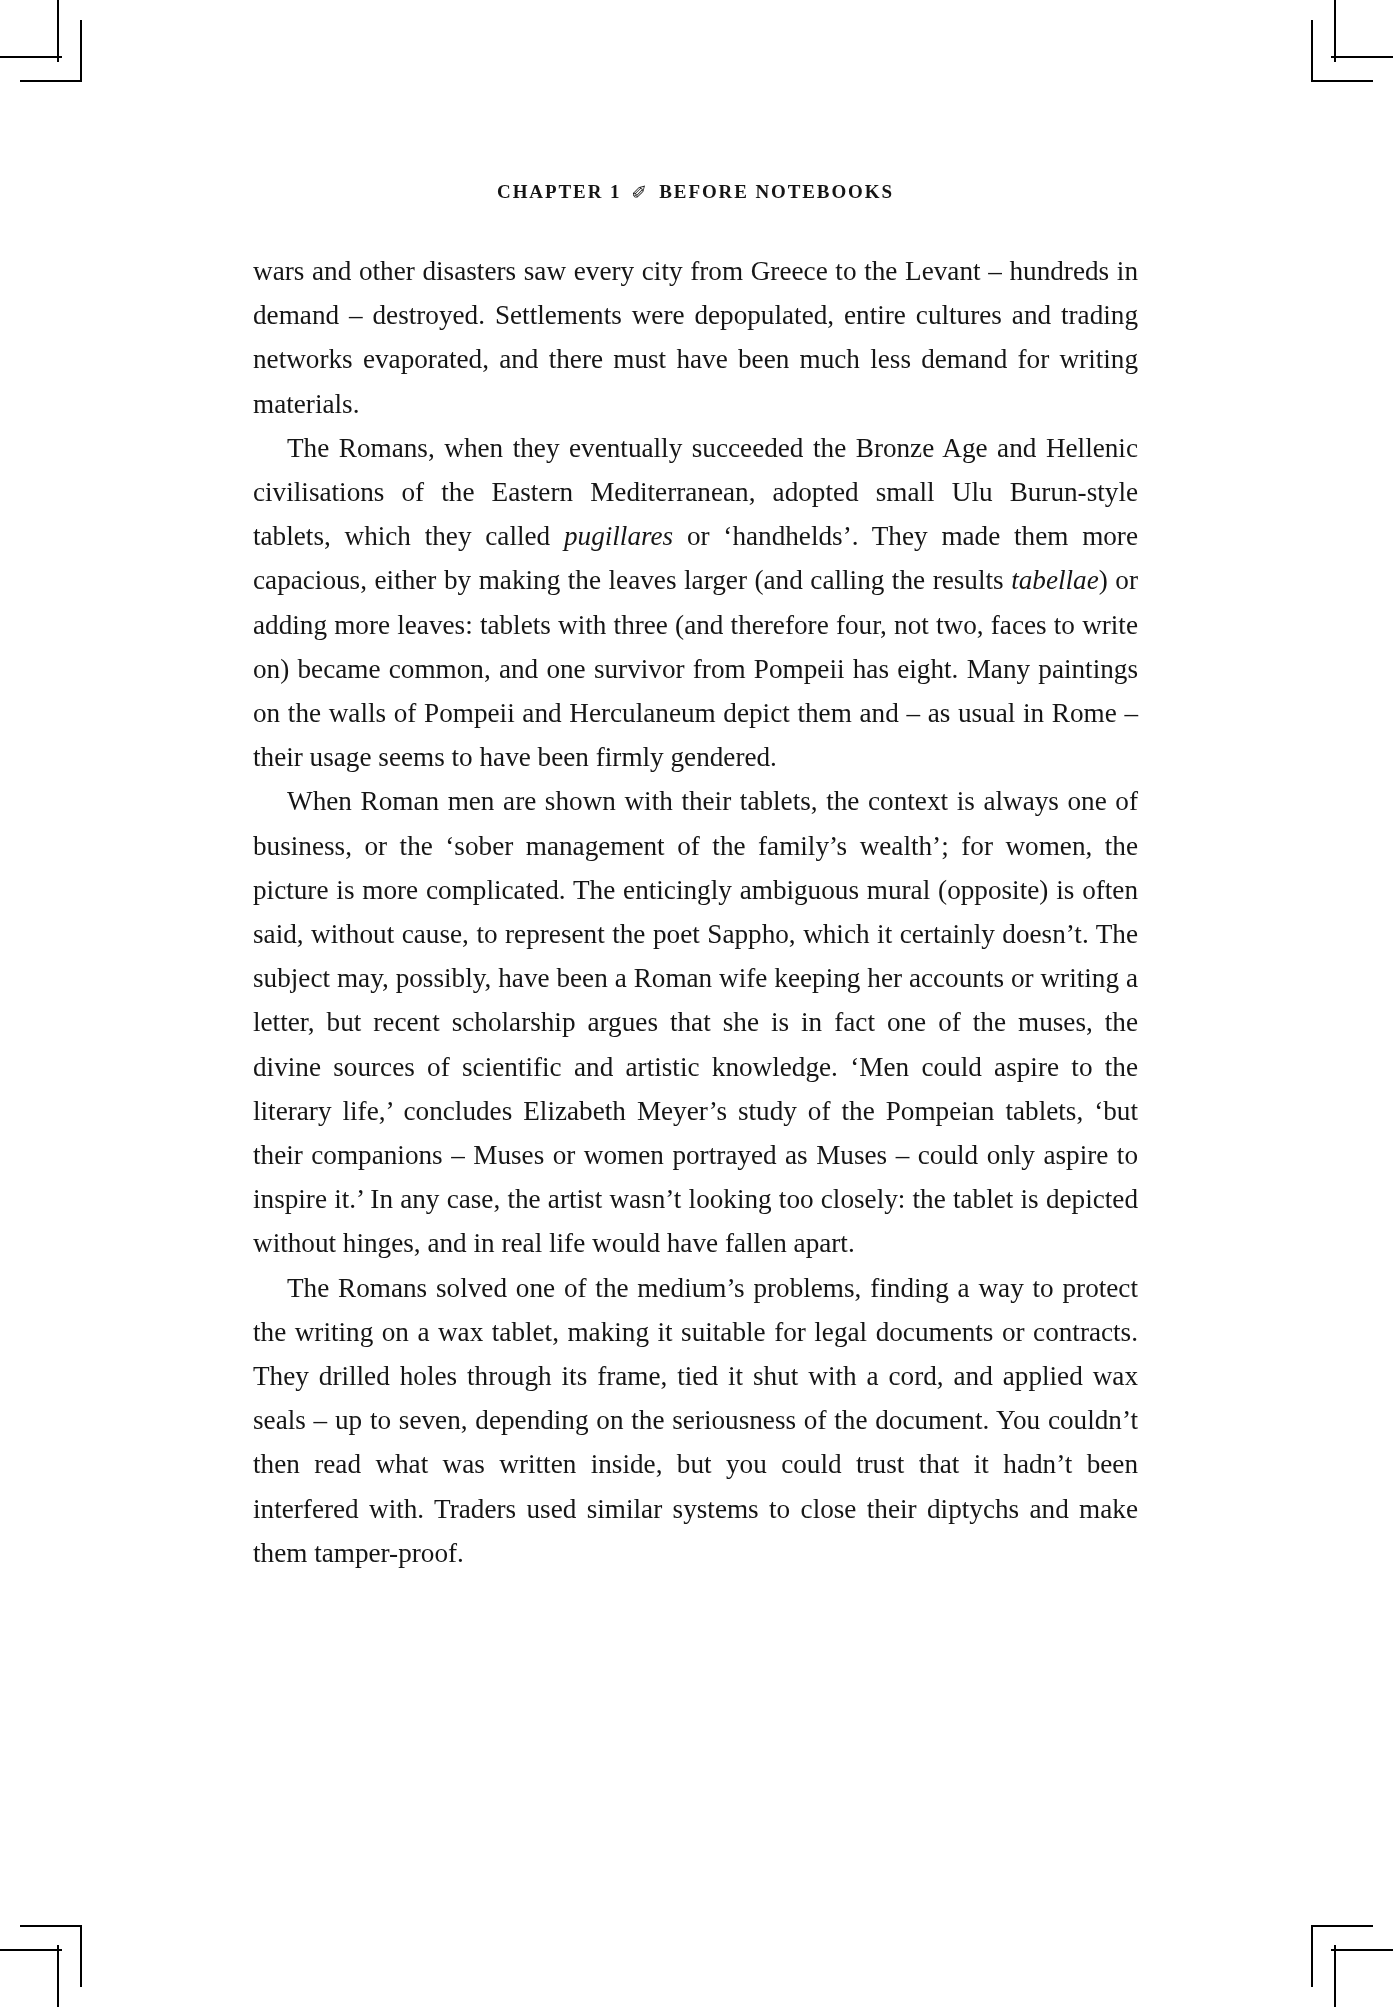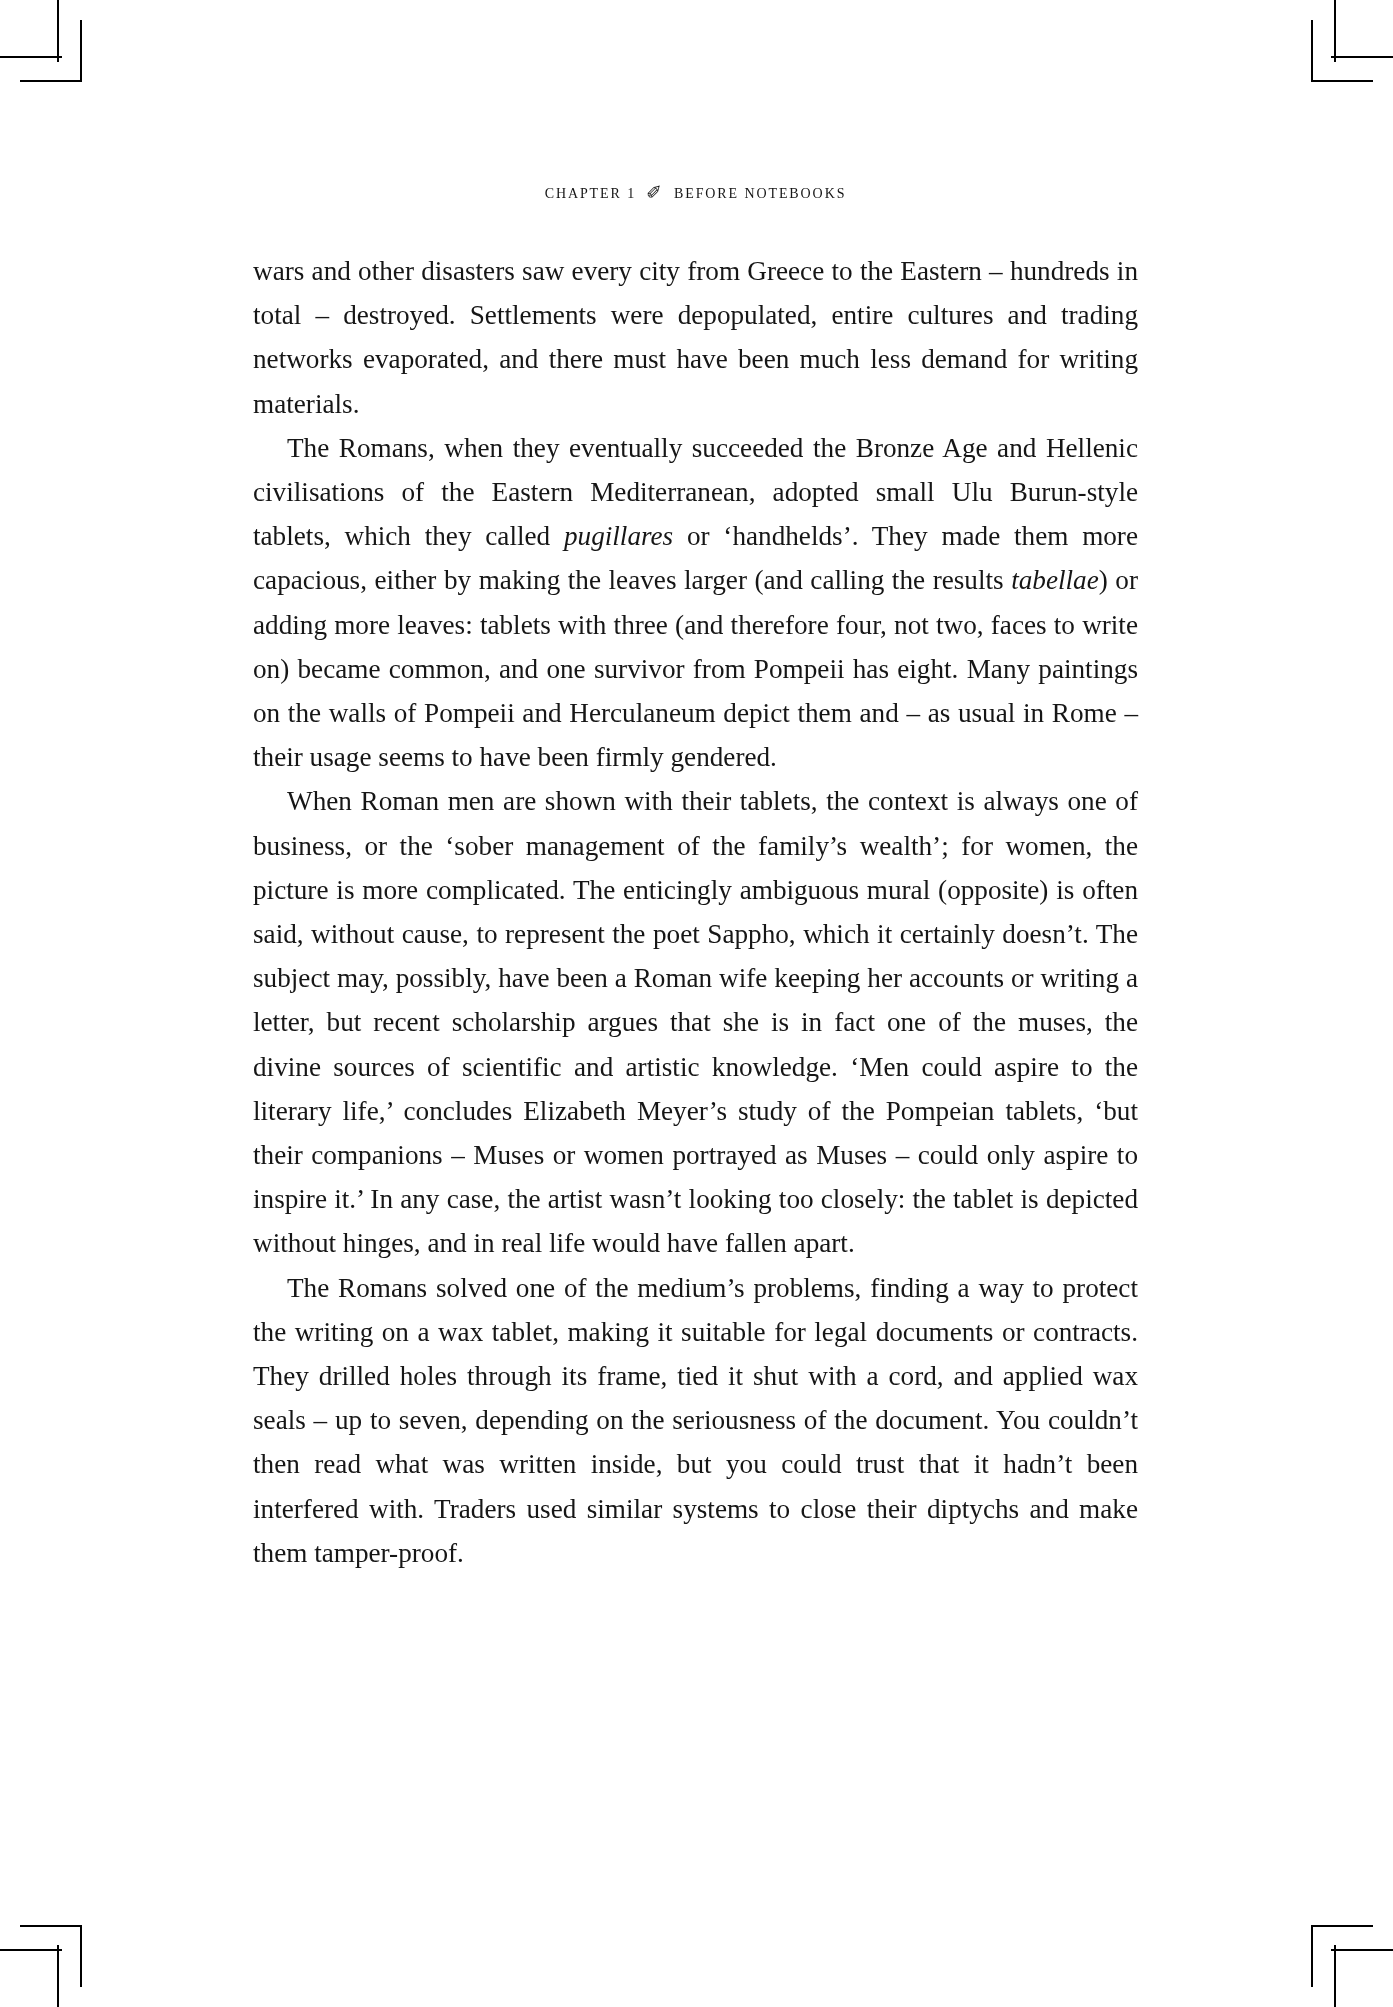--- a/index.html
+++ b/index.html
@@ -62,21 +62,21 @@
   .running-head {
     text-align: center;
     font-size: 20.5px;
     letter-spacing: 1.9px;
     color: #151515;
     font-variant: small-caps;
     text-transform: uppercase;
     margin: 0 0 46px 0;
     white-space: nowrap;
   }
-  .running-head .rh-text { font-size: 14px; }
+  .running-head .rh-text { font-size: 19px; font-weight: bold; }
   .running-head .rh-orn {
     display: inline-block;
     margin: 0 12px 0 10px;
     font-size: 19px;
     letter-spacing: 0;
     transform: translateY(1px);
   }
 
   .body-text p {
     margin: 0;
@@ -126,20 +126,20 @@
   <div class="crop v cm-br-v2"></div>
   <div class="crop h cm-br-h2"></div>
 
   <div class="content">
 
     <div class="running-head">
       <span class="rh-text">CHAPTER 1</span><span class="rh-orn">✐</span><span class="rh-text">BEFORE NOTEBOOKS</span>
     </div>
 
     <div class="body-text">
-        <p><span>wars and other disasters saw every city from Greece to the Eastern – hundreds in total – destroyed. Settlements were depopulated, entire cultures and trading networks evaporated, and there must have been much less demand for writing materials.</span></p>
+        <p><span>wars and other disasters saw every city from Greece to the Levant – hundreds in demand – destroyed. Settlements were depopulated, entire cultures and trading networks evaporated, and there must have been much less demand for writing materials.</span></p>
         <p class="indent"><span>The Romans, when they eventually succeeded the Bronze Age and Hellenic civilisations of the Eastern Mediterranean, adopted small Ulu Burun-style tablets, which they called </span><em>pugillares</em><span> or ‘handhelds’. They made them more capacious, either by making the leaves larger (and calling the results </span><em>tabellae</em><span>) or adding more leaves: tablets with three (and therefore four, not two, faces to write on) became common, and one survivor from Pompeii has eight. Many paintings on the walls of Pompeii and Herculaneum depict them and – as usual in Rome – their usage seems to have been firmly gendered.</span></p>
         <p class="indent"><span>When Roman men are shown with their tablets, the context is always one of business, or the ‘sober management of the family’s wealth’; for women, the picture is more complicated. The enticingly ambiguous mural (opposite) is often said, without cause, to represent the poet Sappho, which it certainly doesn’t. The subject may, possibly, have been a Roman wife keeping her accounts or writing a letter, but recent scholarship argues that she is in fact one of the muses, the divine sources of scientific and artistic knowledge. ‘Men could aspire to the literary life,’ concludes Elizabeth Meyer’s study of the Pompeian tablets, ‘but their companions – Muses or women portrayed as Muses – could only aspire to inspire it.’ In any case, the artist wasn’t looking too closely: the tablet is depicted without hinges, and in real life would have fallen apart.</span></p>
         <p class="indent"><span>The Romans solved one of the medium’s problems, finding a way to protect the writing on a wax tablet, making it suitable for legal documents or contracts. They drilled holes through its frame, tied it shut with a cord, and applied wax seals – up to seven, depending on the seriousness of the document. You couldn’t then read what was written inside, but you could trust that it hadn’t been interfered with. Traders used similar systems to close their diptychs and make them tamper-proof.</span></p>
       </div>
 
   </div>
 </div>
 
 </body></html>

